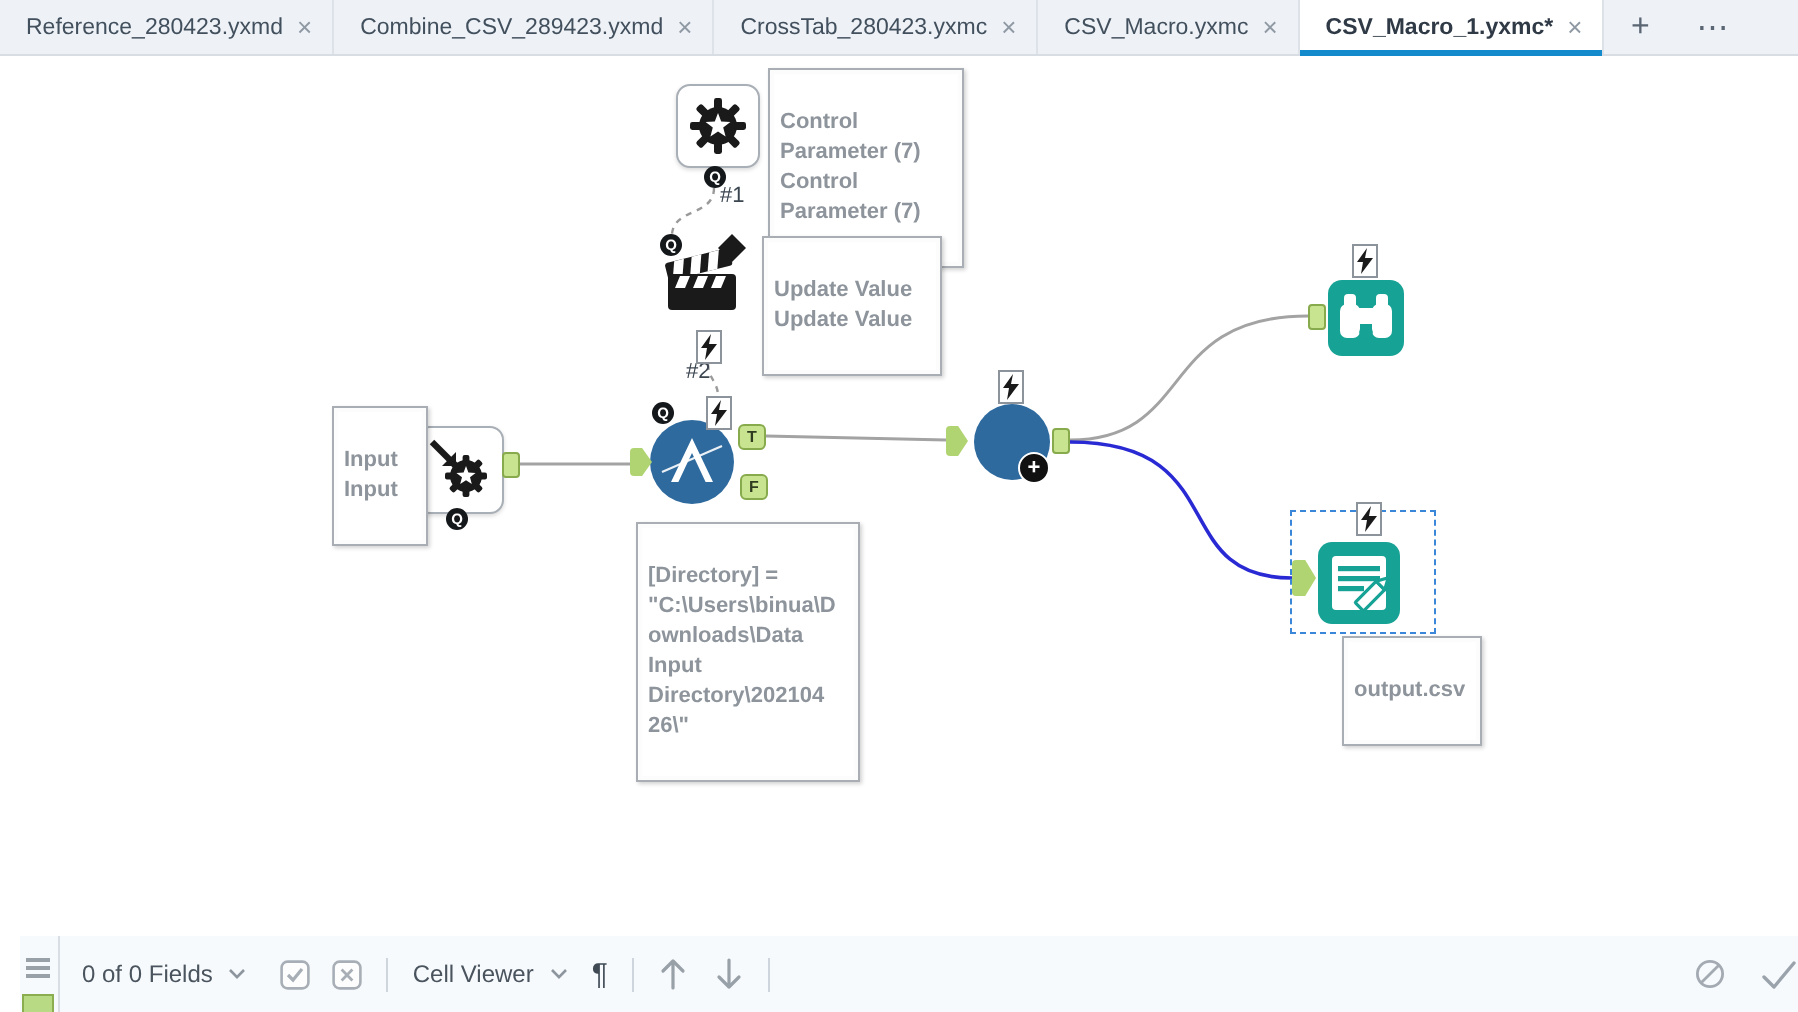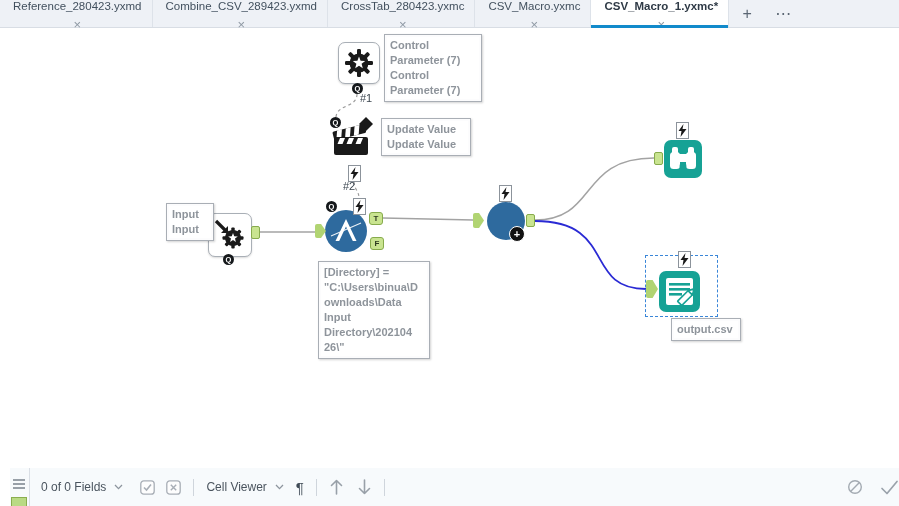--- a/index.html
+++ b/index.html
@@ -4,21 +4,21 @@
 <style>
   html,body{margin:0;padding:0;}
   body{width:899px;height:506px;overflow:hidden;background:#fff;
        font-family:"Liberation Sans",sans-serif;-webkit-font-smoothing:antialiased;}
   .app{position:relative;width:899px;height:506px;}
 
   
   .tabbar{height:28px;background:#eef1f6;display:flex;align-items:stretch;
           border-bottom:1px solid #d8dde4;box-sizing:border-box;}
   .tab{display:flex;align-items:center;padding:0 10px 0 13px;gap:7px;
-       border-right:1px solid #dde2e9;font-size:11.5px;color:#42505e;position:relative;white-space:nowrap;flex-direction:column;}
+       border-right:1px solid #dde2e9;font-size:11.5px;color:#42505e;position:relative;white-space:nowrap;}
   .tab-close{color:#8f99a4;font-size:13px;line-height:1;margin-top:-1px;}
   .tab.active{background:#fff;}
   .tab.active::after{content:"";position:absolute;left:0;right:0;bottom:-1px;height:3px;background:#128acb;}
   .tab.active .tab-label{font-weight:700;color:#2f3a46;}
   .tab-btn{display:flex;align-items:center;justify-content:center;width:36px;color:#5a6673;font-size:16px;}
 
   
   .canvas{position:absolute;top:28px;left:0;width:899px;height:413px;background:#fff;overflow:hidden;}
   .wires{position:absolute;left:0;top:0;z-index:0;}
   .tool{position:absolute;z-index:2;}
@@ -30,21 +30,21 @@
   .bolt-anchor{position:absolute;width:13px;height:17px;background:#fff;border:1px solid #8c939b;
                box-sizing:border-box;display:flex;align-items:center;justify-content:center;z-index:4;}
   .anchor{position:absolute;width:9px;height:13px;background:#c9e490;border:1px solid #87ab4c;
           border-radius:2px;z-index:3;font-size:8px;font-weight:700;color:#2e3b1f;
           display:flex;align-items:center;justify-content:center;box-sizing:border-box;}
   .anchor.flag{border:none;background:#b1d472;clip-path:polygon(0 0,55% 0,100% 50%,55% 100%,0 100%);width:11px;}
   .anchor.sq{width:14px;height:13px;border-radius:3px;}
   .conn-label{position:absolute;font-size:11px;color:#3c4650;z-index:3;}
   .annotation{position:absolute;background:#fff;border:1px solid #a9aeb5;
               box-shadow:1px 1px 2px rgba(0,0,0,.18),inset 0 0 0 2px #fcfcfd;
-              padding:3px 5px;font-size:11px;line-height:15px;font-weight:700;color:#8e949b;
+              padding:19px 5px;font-size:11px;line-height:15px;font-weight:700;color:#8e949b;
               white-space:pre-line;z-index:5;}
   .sel-rect{position:absolute;border:1px dashed #3a86d8;z-index:1;}
   .plus-badge{position:absolute;width:14px;height:14px;border-radius:50%;background:#111;border:1px solid #fff;
               color:#fff;font-size:11px;font-weight:700;display:flex;align-items:center;justify-content:center;
               line-height:1;z-index:4;}
 
   
   .results-header{position:absolute;top:441px;left:0;width:899px;height:27px;background:#f0f4fa;
                   border-top:1px solid #d6dbe3;border-bottom:1px solid #d6dbe3;box-sizing:border-box;
                   display:flex;align-items:center;padding-left:4px;font-size:12px;gap:5px;}

